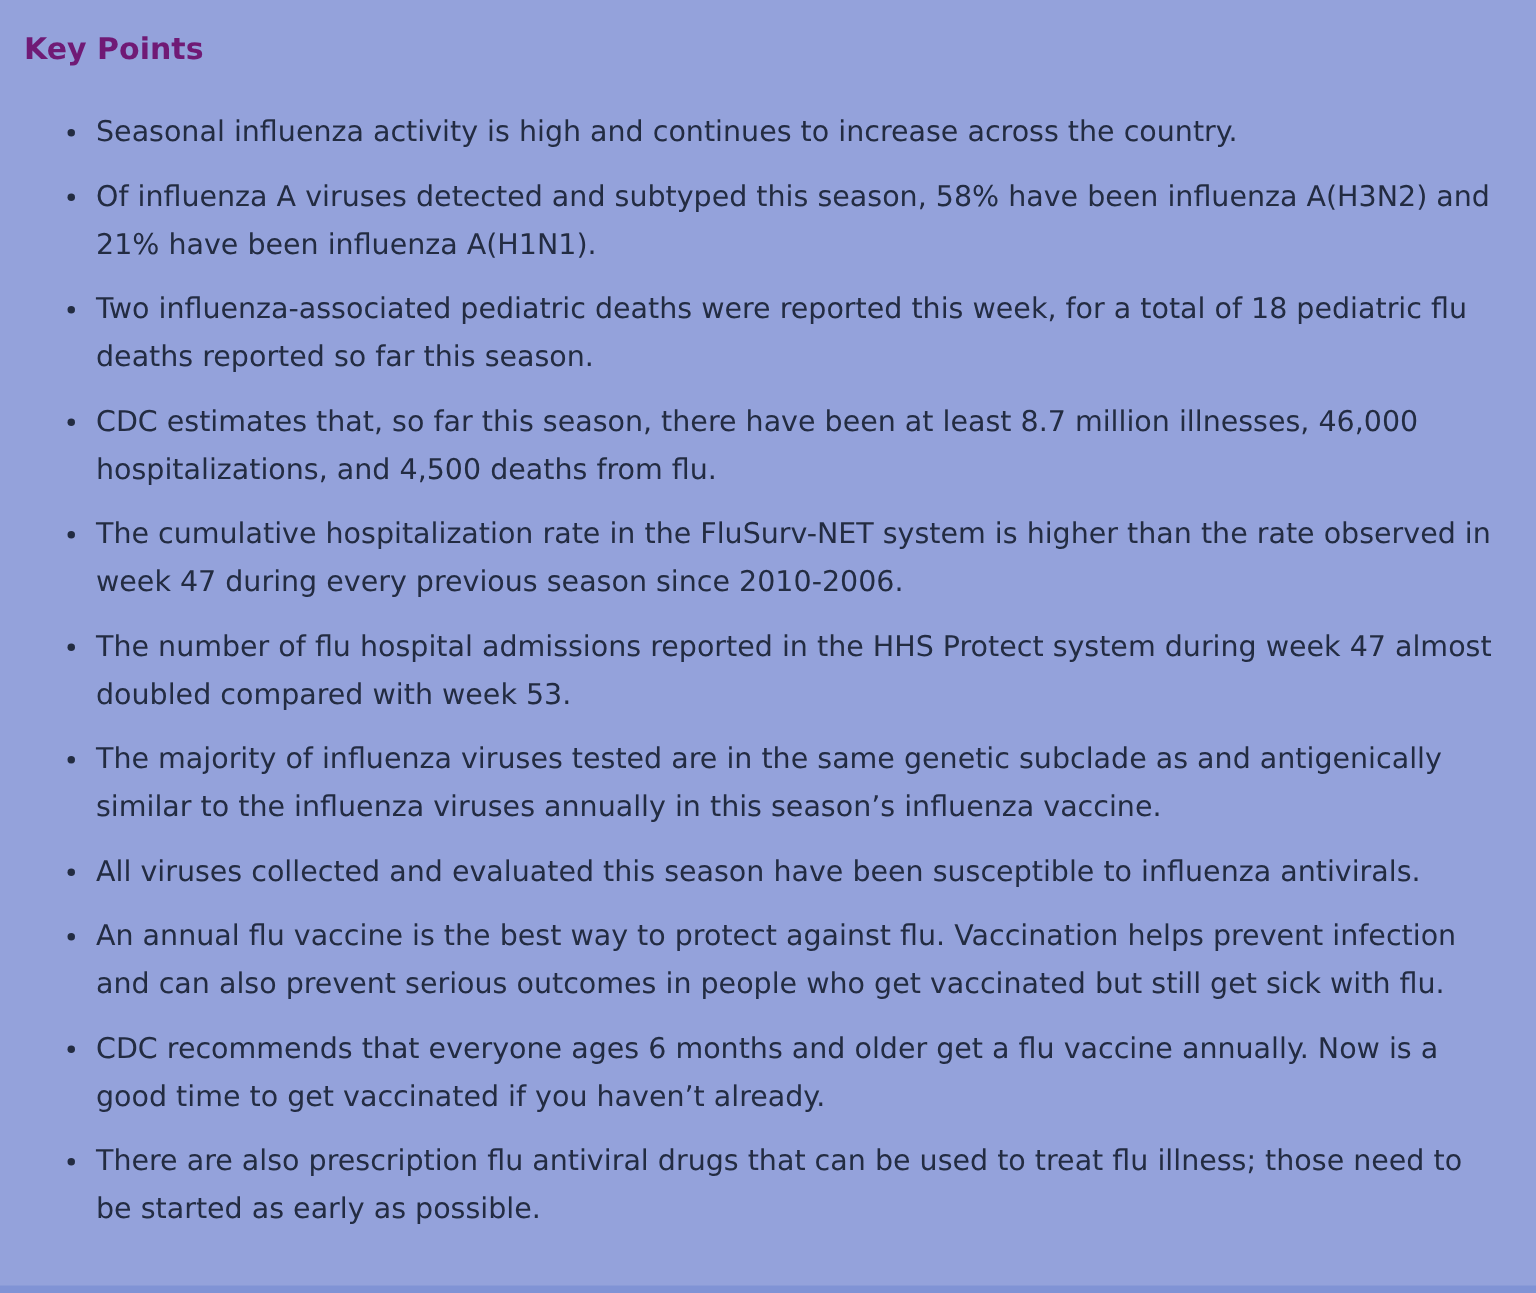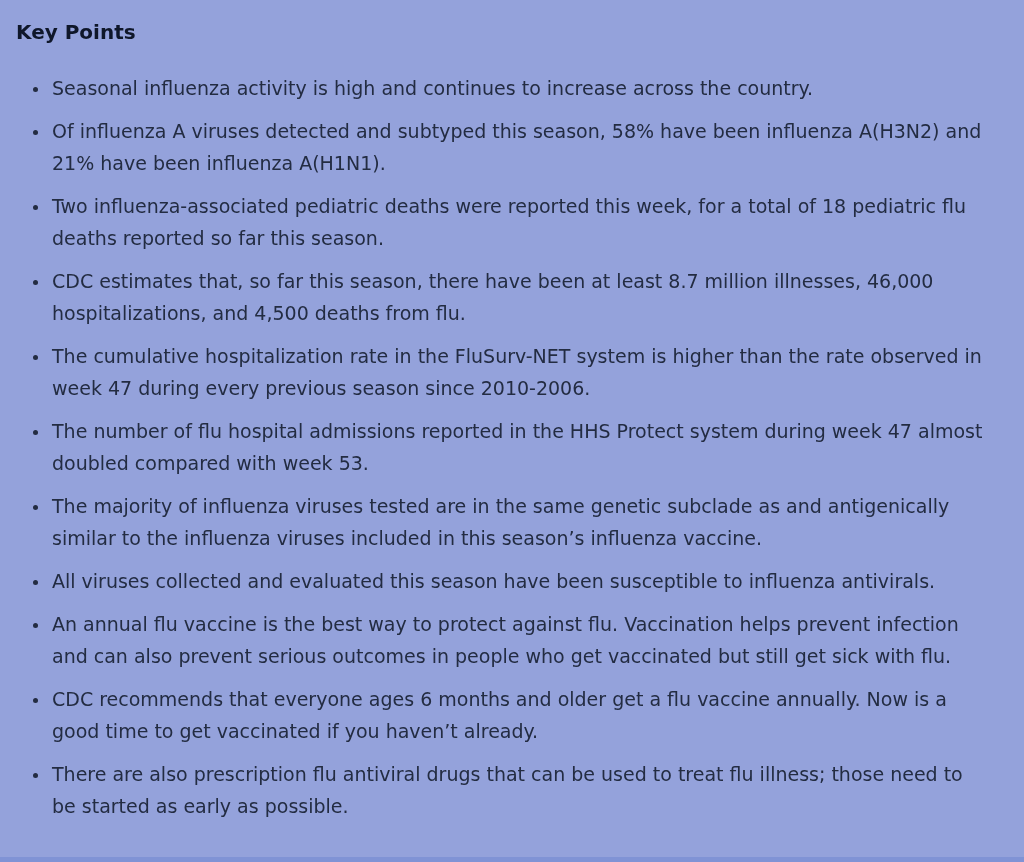--- a/index.html
+++ b/index.html
@@ -17,24 +17,24 @@
     box-sizing: border-box;
   }
   .content {
     padding: 16px 16px 0 16px;
   }
   .kp-title {
     margin: 3px 0 27px 0;
     font-size: 20px;
     line-height: 26px;
     font-weight: 700;
-    color: #0f172a;
+    color: #701a75;
   }
   .kp-list {
-    margin: 0;
+    margin: 12px;
     padding: 0 0 0 34px;
     width: 940px;
     max-width: 940px;
     list-style: disc outside;
   }
   .kp-list li {
     font-size: 19px;
     line-height: 32px;
     margin: 0 0 11px 0;
     padding-left: 2px;
@@ -58,21 +58,21 @@
 <div class="page">
   <div class="content">
     <h2 class="kp-title">Key Points</h2>
     <ul class="kp-list">
       <li>Seasonal influenza activity is high and continues to increase across the country.</li>
       <li>Of influenza A viruses detected and subtyped this season, 58% have been influenza A(H3N2) and 21% have been influenza A(H1N1).</li>
       <li>Two influenza-associated pediatric deaths were reported this week, for a total of 18 pediatric flu deaths reported so far this season.</li>
       <li>CDC estimates that, so far this season, there have been at least 8.7 million illnesses, 46,000 hospitalizations, and 4,500 deaths from flu.</li>
       <li>The cumulative hospitalization rate in the FluSurv-NET system is higher than the rate observed in week 47 during every previous season since 2010-2006.</li>
       <li>The number of flu hospital admissions reported in the HHS Protect system during week 47 almost doubled compared with week 53.</li>
-      <li>The majority of influenza viruses tested are in the same genetic subclade as and antigenically similar to the influenza viruses included in this season’s influenza vaccine.</li>
+      <li>The majority of influenza viruses tested are in the same genetic subclade as and antigenically similar to the influenza viruses annually in this season’s influenza vaccine.</li>
       <li>All viruses collected and evaluated this season have been susceptible to influenza antivirals.</li>
       <li>An annual flu vaccine is the best way to protect against flu. Vaccination helps prevent infection and can also prevent serious outcomes in people who get vaccinated but still get sick with flu.</li>
       <li>CDC recommends that everyone ages 6 months and older get a flu vaccine annually. Now is a good time to get vaccinated if you haven’t already.</li>
       <li>There are also prescription flu antiviral drugs that can be used to treat flu illness; those need to be started as early as possible.</li>
     </ul>
   </div>
   <div class="bottom-strip"></div>
 </div>
 
 </body></html>

